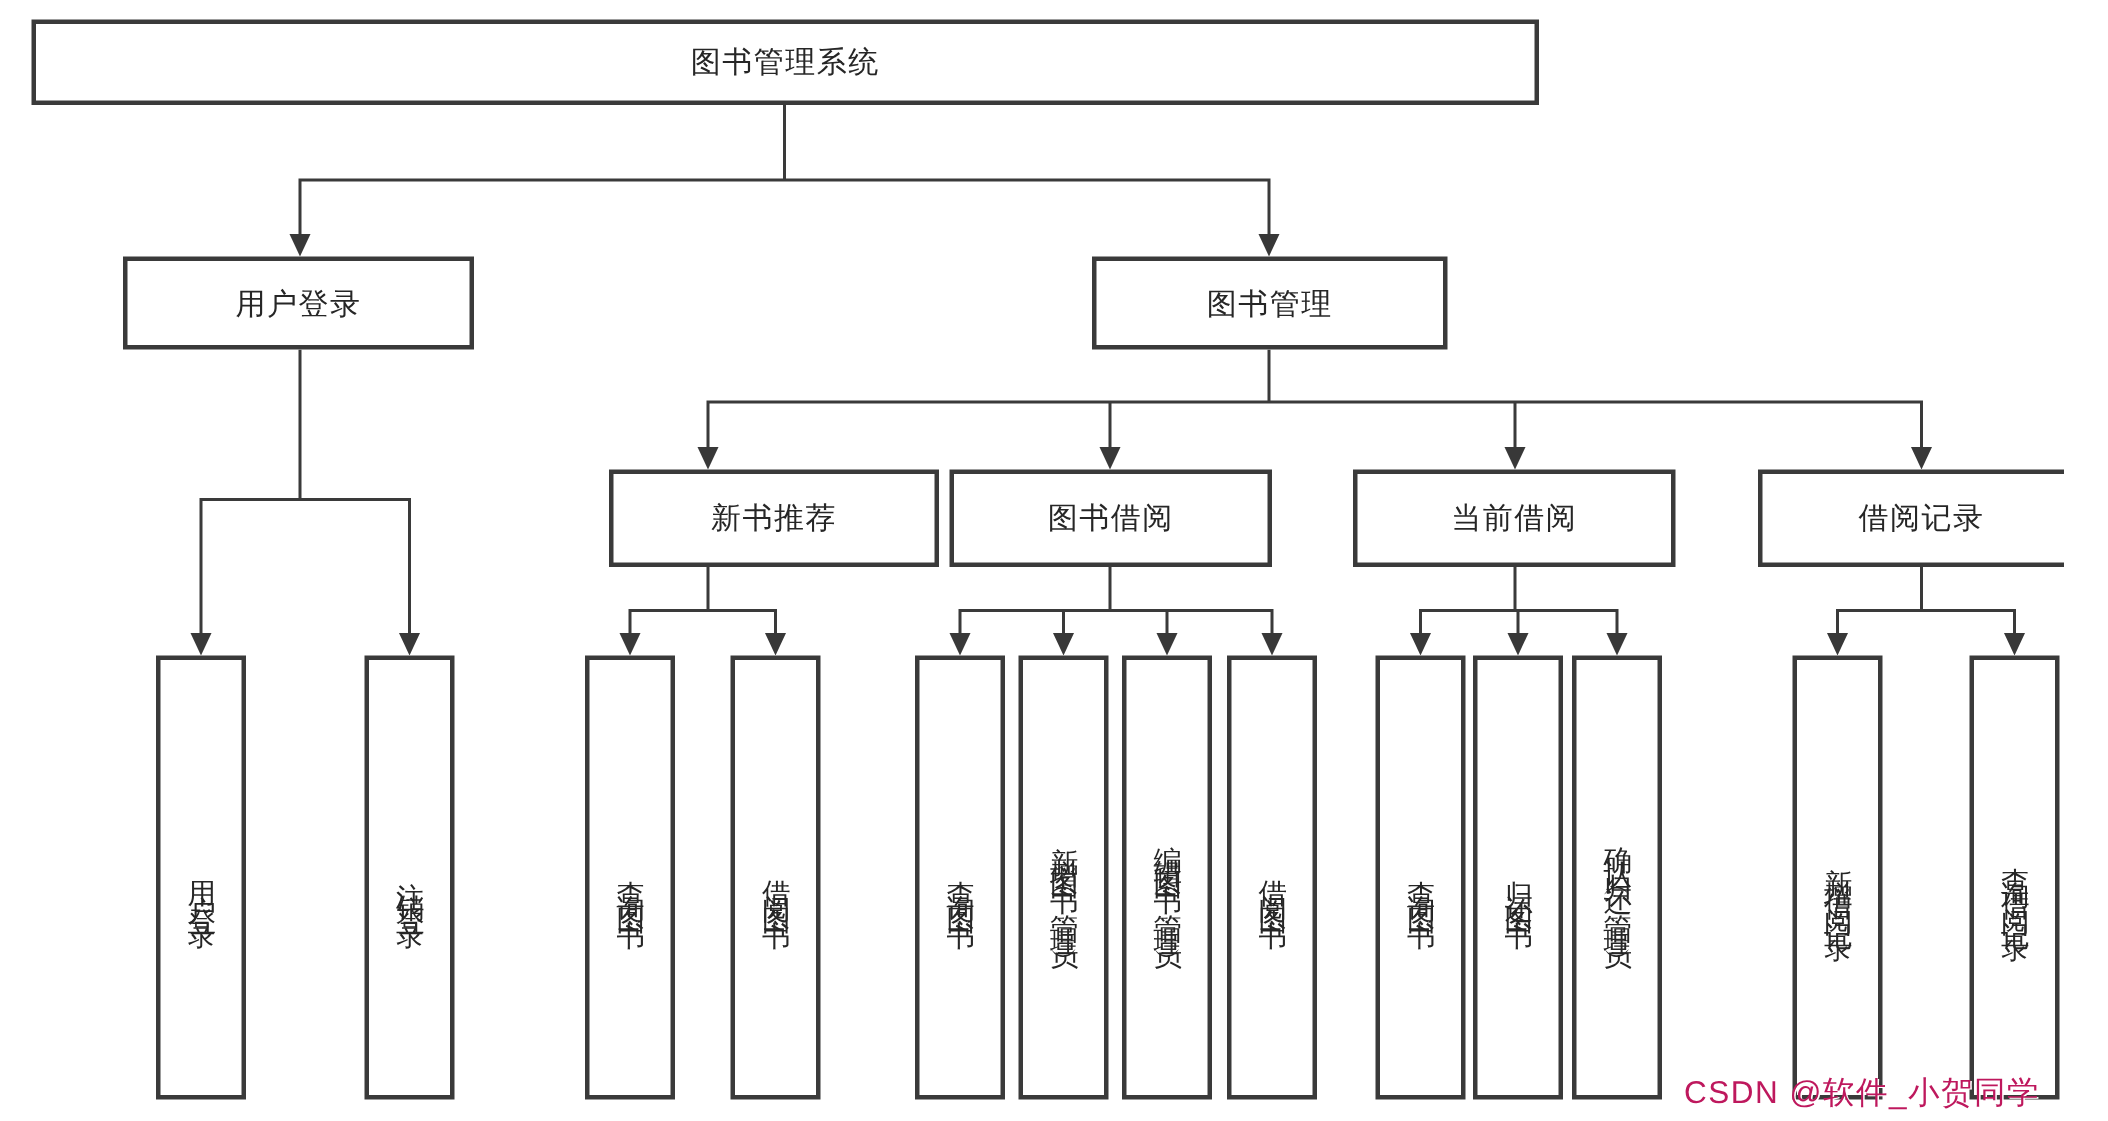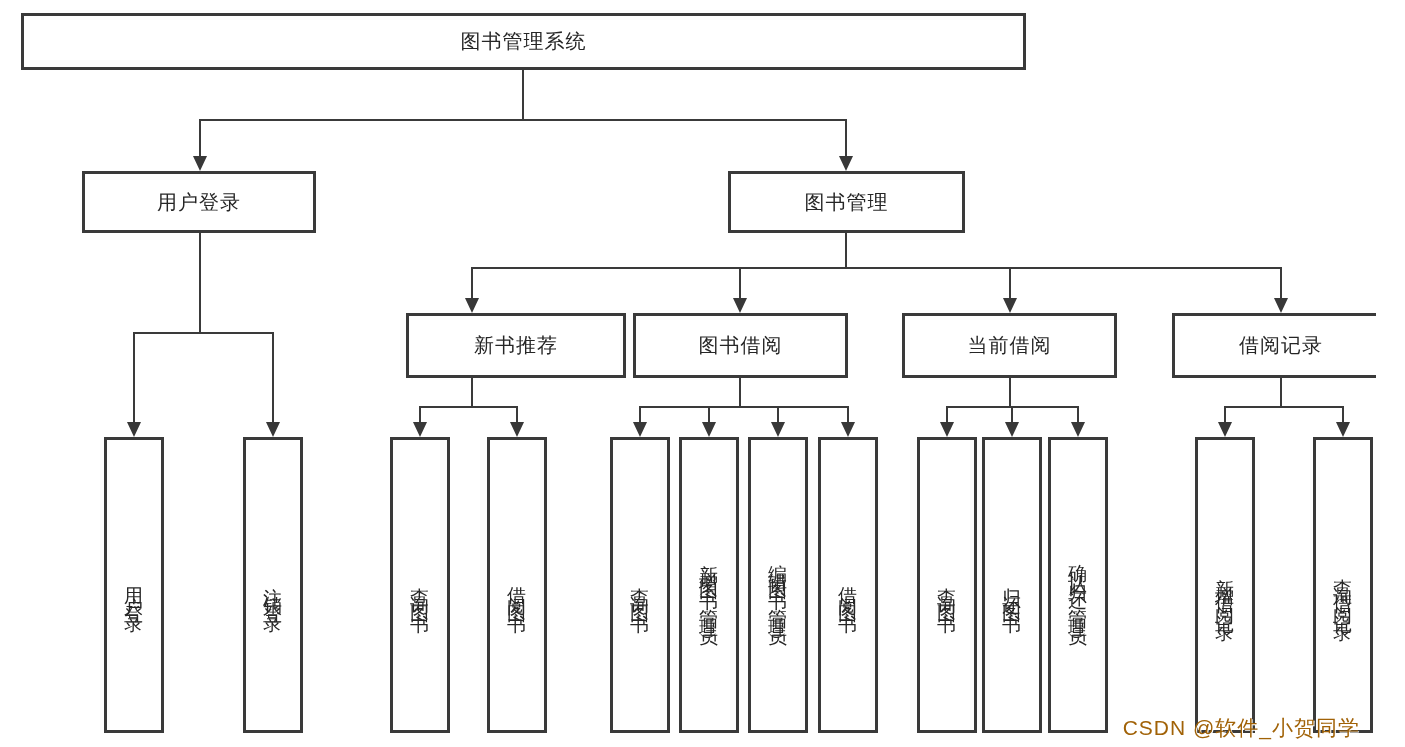--- a/index.html
+++ b/index.html
@@ -68,21 +68,21 @@
     margin-bottom: -9px;
     color: #262626;
     line-height: 1;
     white-space: nowrap;
   }
   .watermark {
     position: absolute;
     top: 714px;
     right: 16px;
     font-size: 21px;
-    color: #a16207;
+    color: #be185d;
     text-shadow: 1px 1px 0 #ffffff;
     letter-spacing: 1px;
     z-index: 3;
   }
 </style>
 </head>
 <body>
 
 <div class="canvas">
 

